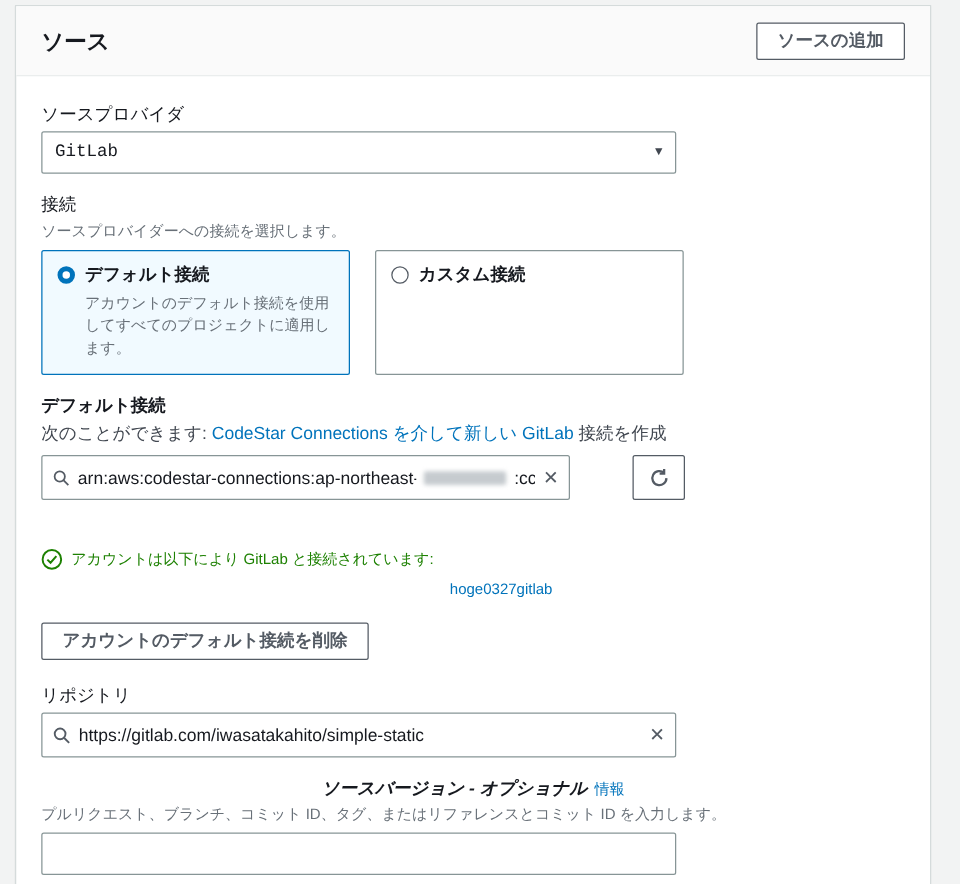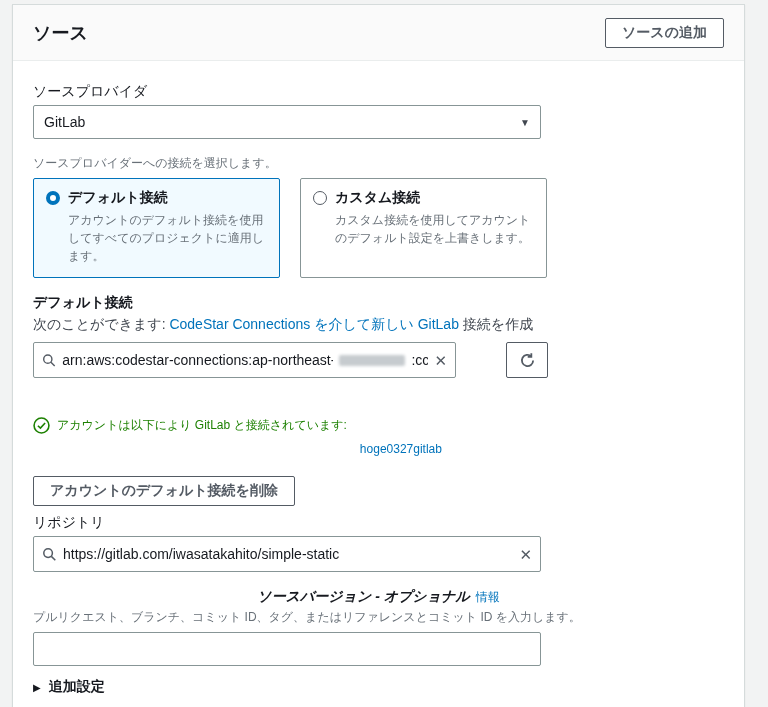--- a/index.html
+++ b/index.html
@@ -52,20 +52,21 @@
     border: 1px solid #879596;
     border-radius: 2px;
     background: #fff;
     display: flex;
     align-items: center;
     padding: 0 10px;
     font-size: 14px;
     justify-content: space-between;
     cursor: pointer;
     margin-bottom: 16px;
+    font-family: Liberation Mono, monospace;
   }
   .caret { font-size: 10px; color: #414750; }
 
   
   .radio-cards { display: flex; gap: 20px; margin-bottom: 16px; }
   .radio-card {
     width: 247px;
     border: 1px solid #879596;
     border-radius: 2px;
     background: #fff;
@@ -127,21 +128,21 @@
   }
 
   .status-line {
     display: flex; align-items: center; gap: 7px;
     color: #1d8102; font-size: 12px;
     margin: 2px 0 20px 0;
     text-align: center;
   }
   .status-line .link { margin-left: 6px; margin-top: 48px; }
 
-  .delete-btn { margin-bottom: 8px; }
+  .delete-btn { margin-bottom: 20px; }
 
   .sv-label { font-size: 14px; font-weight: bold; font-style: italic; margin-bottom: 3px; text-align: center; }
   .sv-label .info { font-style: normal; font-weight: normal; font-size: 12px; margin-left: 6px; }
   input.plain {
     width: 508px; height: 34px;
     border: 1px solid #879596; border-radius: 2px;
     font-size: 14px; padding: 0 8px;
     font-family: inherit;
   }
 
@@ -164,36 +165,36 @@
 
   <div class="card-body">
 
 
     <div class="field-label">ソースプロバイダ</div>
     <div class="select-box control-w">
       <span>GitLab</span>
       <span class="caret">▼</span>
     </div>
 
+    <div class="field-label">接続</div>
     <div class="field-desc">ソースプロバイダーへの接続を選択します。</div>
 
     <div class="radio-cards">
       <div class="radio-card selected">
         <div class="radio-row">
           <span class="radio-dot on"></span>
           <span class="radio-title">デフォルト接続</span>
         </div>
         <div class="radio-desc">アカウントのデフォルト接続を使用してすべてのプロジェクトに適用します。</div>
       </div>
       <div class="radio-card">
         <div class="radio-row">
           <span class="radio-dot"></span>
           <span class="radio-title">カスタム接続</span>
         </div>
-        <div class="radio-desc">カスタム接続を使用してアカウントのデフォルト設定を上書きします。</div>
       </div>
     </div>
 
     <div class="field-label bold">デフォルト接続</div>
     <div class="helper-line">
       <span>次のことができます: </span><a class="link">CodeStar Connections を介して新しい GitLab</a><span> 接続を作成</span>
     </div>
 
     <div class="arn-row">
       <div class="input-box">

